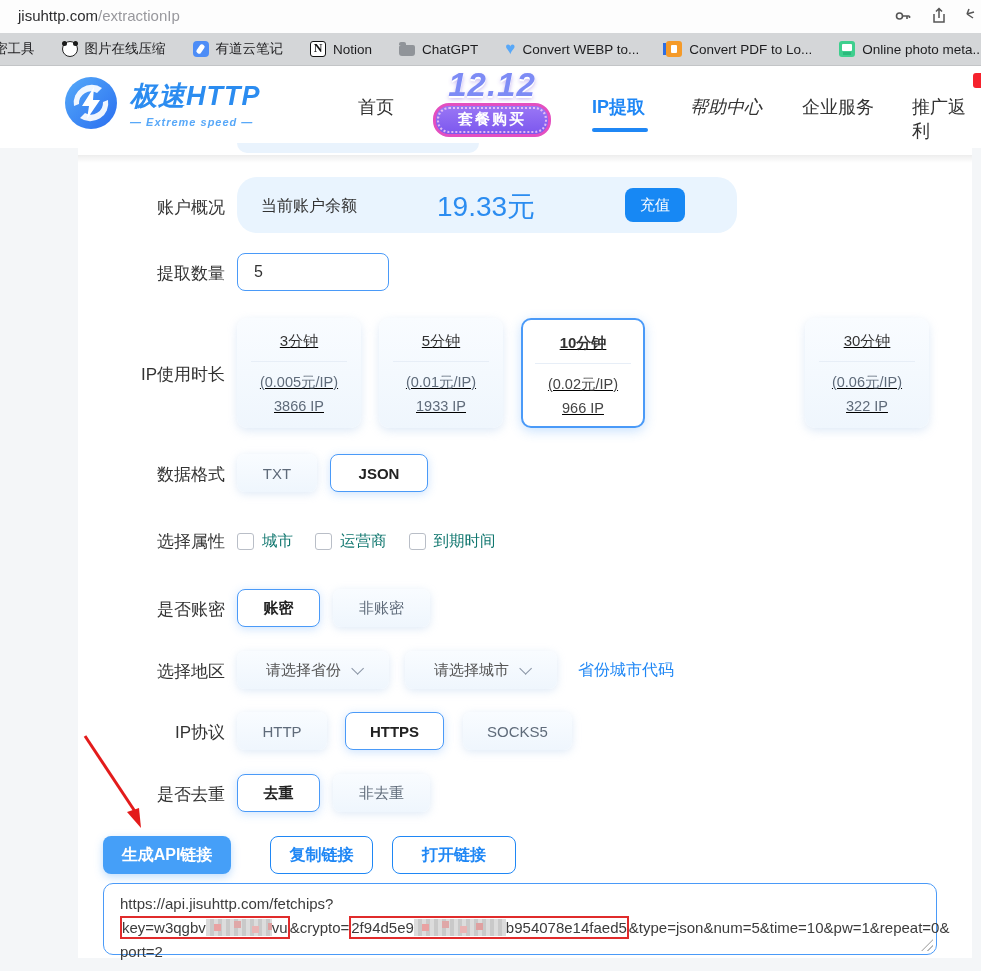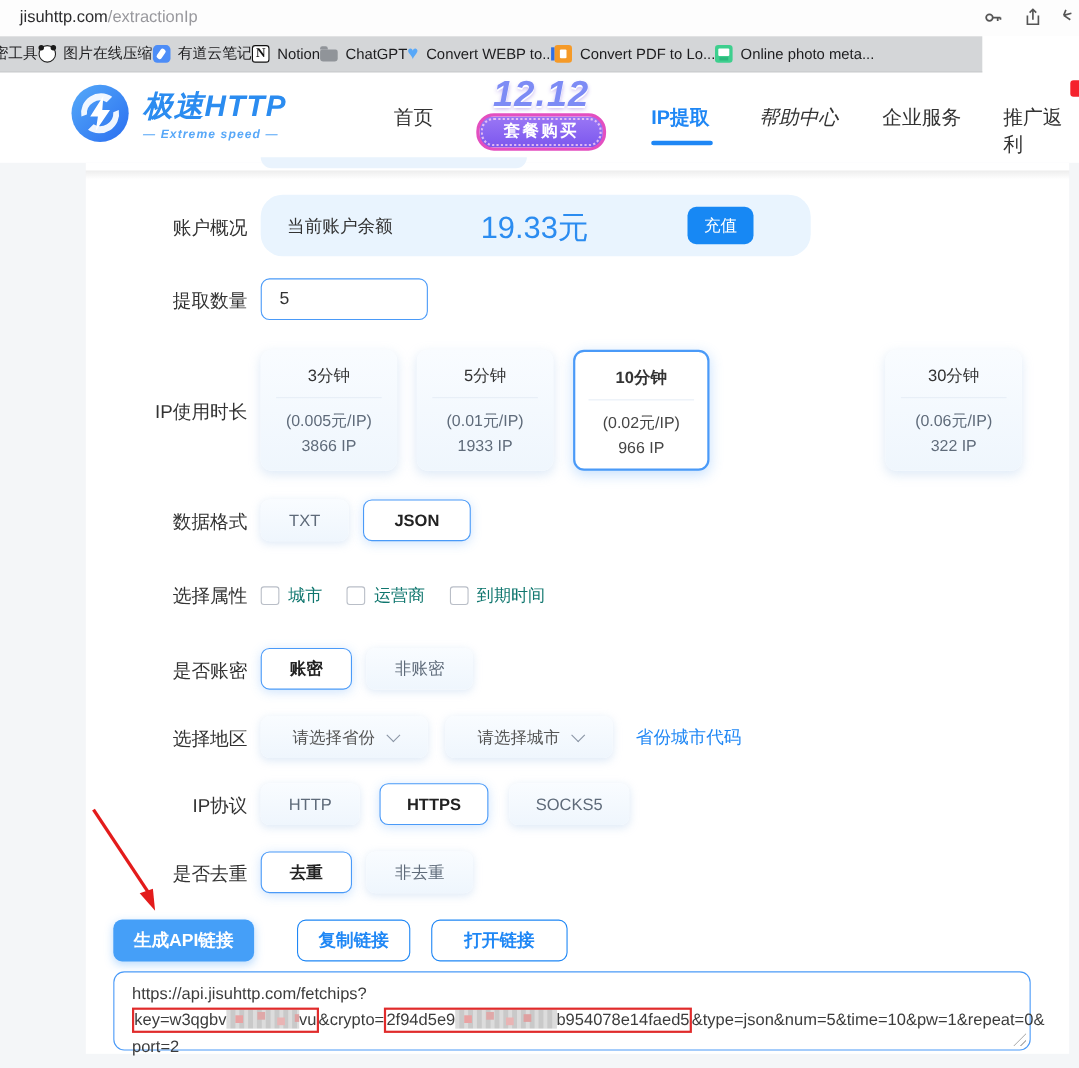--- a/index.html
+++ b/index.html
@@ -6,22 +6,22 @@
   html,body { background:#fff; }
   body { font-family:"Liberation Sans","DejaVu Sans",sans-serif; }
   #page { position:relative; width:981px; height:971px; overflow:hidden; background:#fff; }
 
   
   .topbar { position:absolute; left:0; top:0; width:981px; height:33px; background:#fdfdfd; }
   .urltext { position:absolute; left:18px; top:7px; font-size:15px; color:#2c2c2e; }
   .urlpath { color:#98989d; }
   .topbar-icons { position:absolute; right:6px; top:6px; display:flex; gap:16px; align-items:center; }
 
-  .bookmarksbar { position:absolute; left:0; top:33px; width:893px; height:33px; background:#d4d6d8;
-                  border-bottom:1px solid #c3c5c7; display:flex; align-items:center; overflow:hidden; }
+  .bookmarksbar { position:absolute; left:0; top:33px; width:981px; height:33px; background:#d4d6d8;
+                  border-bottom:1px solid #c3c5c7; display:flex; align-items:center; gap:27px; overflow:hidden; }
   .bm { display:flex; align-items:center; gap:7px; font-size:13.5px; color:#1d1d1f; white-space:nowrap; }
   .bm:first-child { margin-left:-6px; }
   .bm-ic { width:16px; height:16px; flex:0 0 auto; position:relative; }
 
   
   .ic-panda { background:#fff; border-radius:50%; border:1px solid #222; }
   .ic-panda::before, .ic-panda::after { content:""; position:absolute; width:5px; height:5px; border-radius:50%; background:#1a1a1a; top:-1px; }
   .ic-panda::before { left:-1px; } .ic-panda::after { right:-1px; }
   .ic-youdao { background:#4d8df7; border-radius:4px; }
   .ic-youdao::before { content:""; position:absolute; left:5px; top:3px; width:5px; height:10px; background:#fff; border-radius:2px; transform:rotate(35deg); }
@@ -67,21 +67,21 @@
   .balance-box { position:absolute; left:237px; top:177px; width:500px; height:56px; background:#e9f4fe; border-radius:20px; }
   .balance-label { position:absolute; left:24px; top:19px; font-size:16px; color:#333; }
   .balance-value { position:absolute; left:200px; top:11px; font-size:28px; color:#2b8cf0; }
   .recharge-btn { position:absolute; right:52px; top:11px; width:60px; height:34px; background:#1788f4; color:#fff;
                   font-size:15px; border:none; border-radius:8px; cursor:pointer; }
 
   .qty-input { position:absolute; left:237px; top:253px; width:152px; height:38px; border:1px solid #4a9af8;
                border-radius:8px; font-size:16px; color:#333; padding-left:16px; background:#fff; outline:none; }
 
   .dcard { position:absolute; top:318px; width:124px; height:110px; border-radius:10px; text-align:center; cursor:pointer;
-           background:linear-gradient(180deg,#f9fcff,#eff6fd); box-shadow:0 3px 10px rgba(170,200,235,.38); }
+           background:linear-gradient(180deg,#f9fcff,#eff6fd); box-shadow:0 3px 10px rgba(170,200,235,.38);text-decoration:underline; }
   .dcard .dt { margin-top:14px; font-size:15px; color:#333; }
   .dcard .dl { margin:10px auto 0; width:96px; height:1px; background:#e7eef7; }
   .dcard .dp { margin-top:11px; font-size:14.5px; color:#5f6b7a; }
   .dcard .dc { margin-top:6px; font-size:14.5px; color:#5f6b7a; }
   .dcard.sel { background:#fff; border:2px solid #4a9af8; box-shadow:0 3px 12px rgba(74,154,248,.3); }
   .dcard.sel .dt { font-weight:bold; }
   .dcard.sel .dp, .dcard.sel .dc { color:#444; }
 
   .chip { position:absolute; height:38px; border-radius:8px; display:flex; align-items:center; justify-content:center;
           font-size:15px; color:#5f6b7a; cursor:pointer;

